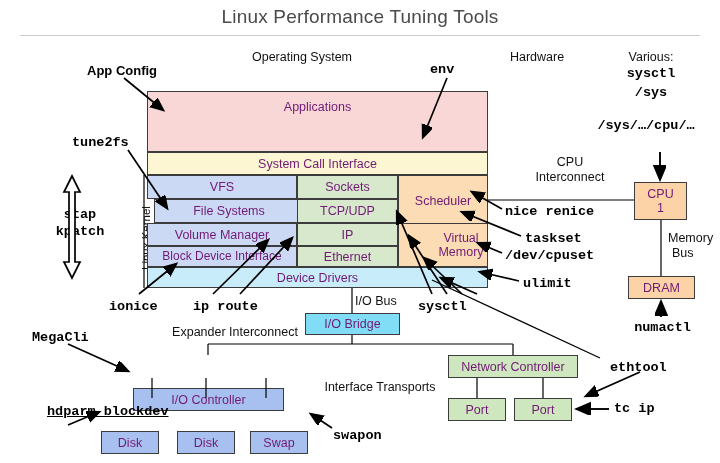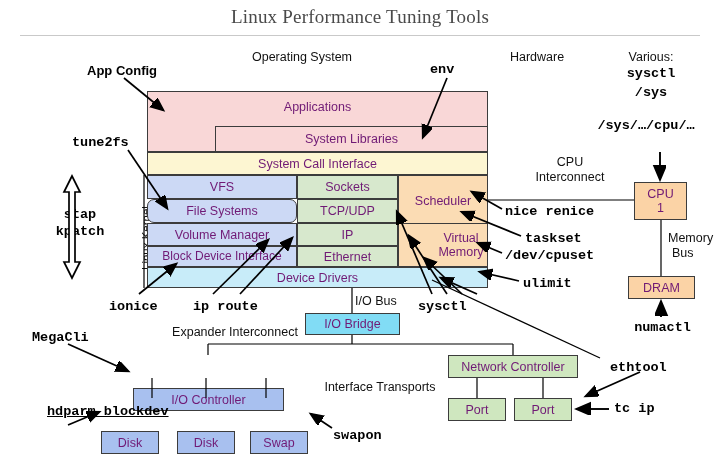--- a/index.html
+++ b/index.html
@@ -21,21 +21,21 @@
 
   
   .title {
     position: absolute;
     left: 0;
     top: 6px;
     width: 720px;
     text-align: center;
     font-size: 19px;
     color: #4a4a4a;
-    font-family: Liberation Serif, serif;
+    font-family: Liberation Sans, sans-serif;
     letter-spacing: 0.2px;
   }
   .title-rule {
     position: absolute;
     left: 20px;
     top: 35px;
     width: 680px;
     height: 1px;
     background: #c9c9c9;
   }
@@ -131,32 +131,29 @@
   <div class="lbl center" style="left:212px; top:50px; width:180px;">Operating System</div>
   <div class="lbl center" style="left:492px; top:50px; width:90px;">Hardware</div>
   <div class="lbl center" style="left:596px; top:50px; width:110px;">Various:</div>
 
   <div class="vlabel" style="left:140px; top:270px;">Linux Kernel</div>
 
   <div class="box thick c-app" style="left:147px; top:91px; width:341px; height:61px;">
     <span style="position:absolute; left:0; right:0; top:8px;">Applications</span>
   </div>
 
-  <div class="box thick c-app" style="left:215px; top:126px; width:273px; height:26px;">
-    <span>System Libraries</span>
-  </div>
 
   <div class="box thick c-sys" style="left:147px; top:152px; width:341px; height:23px;">
     <span>System Call Interface</span>
   </div>
 
   <div class="box thick c-blue" style="left:147px; top:175px; width:150px; height:24px;">
     <span>VFS</span>
   </div>
-  <div class="box thick c-blue" style="left:147px; top:199px; width:150px; height:24px;border-radius:7px;">
+  <div class="box thick c-blue" style="left:154px; top:199px; width:150px; height:24px;">
     <span>File Systems</span>
   </div>
   <div class="box thick c-blue" style="left:147px; top:223px; width:150px; height:23px;">
     <span>Volume Manager</span>
   </div>
   <div class="box thick c-blue" style="left:147px; top:246px; width:150px; height:21px;">
     <span style="font-size:12px;">Block Device Interface</span>
   </div>
 
   <div class="box thick c-green" style="left:297px; top:175px; width:101px; height:24px;">

